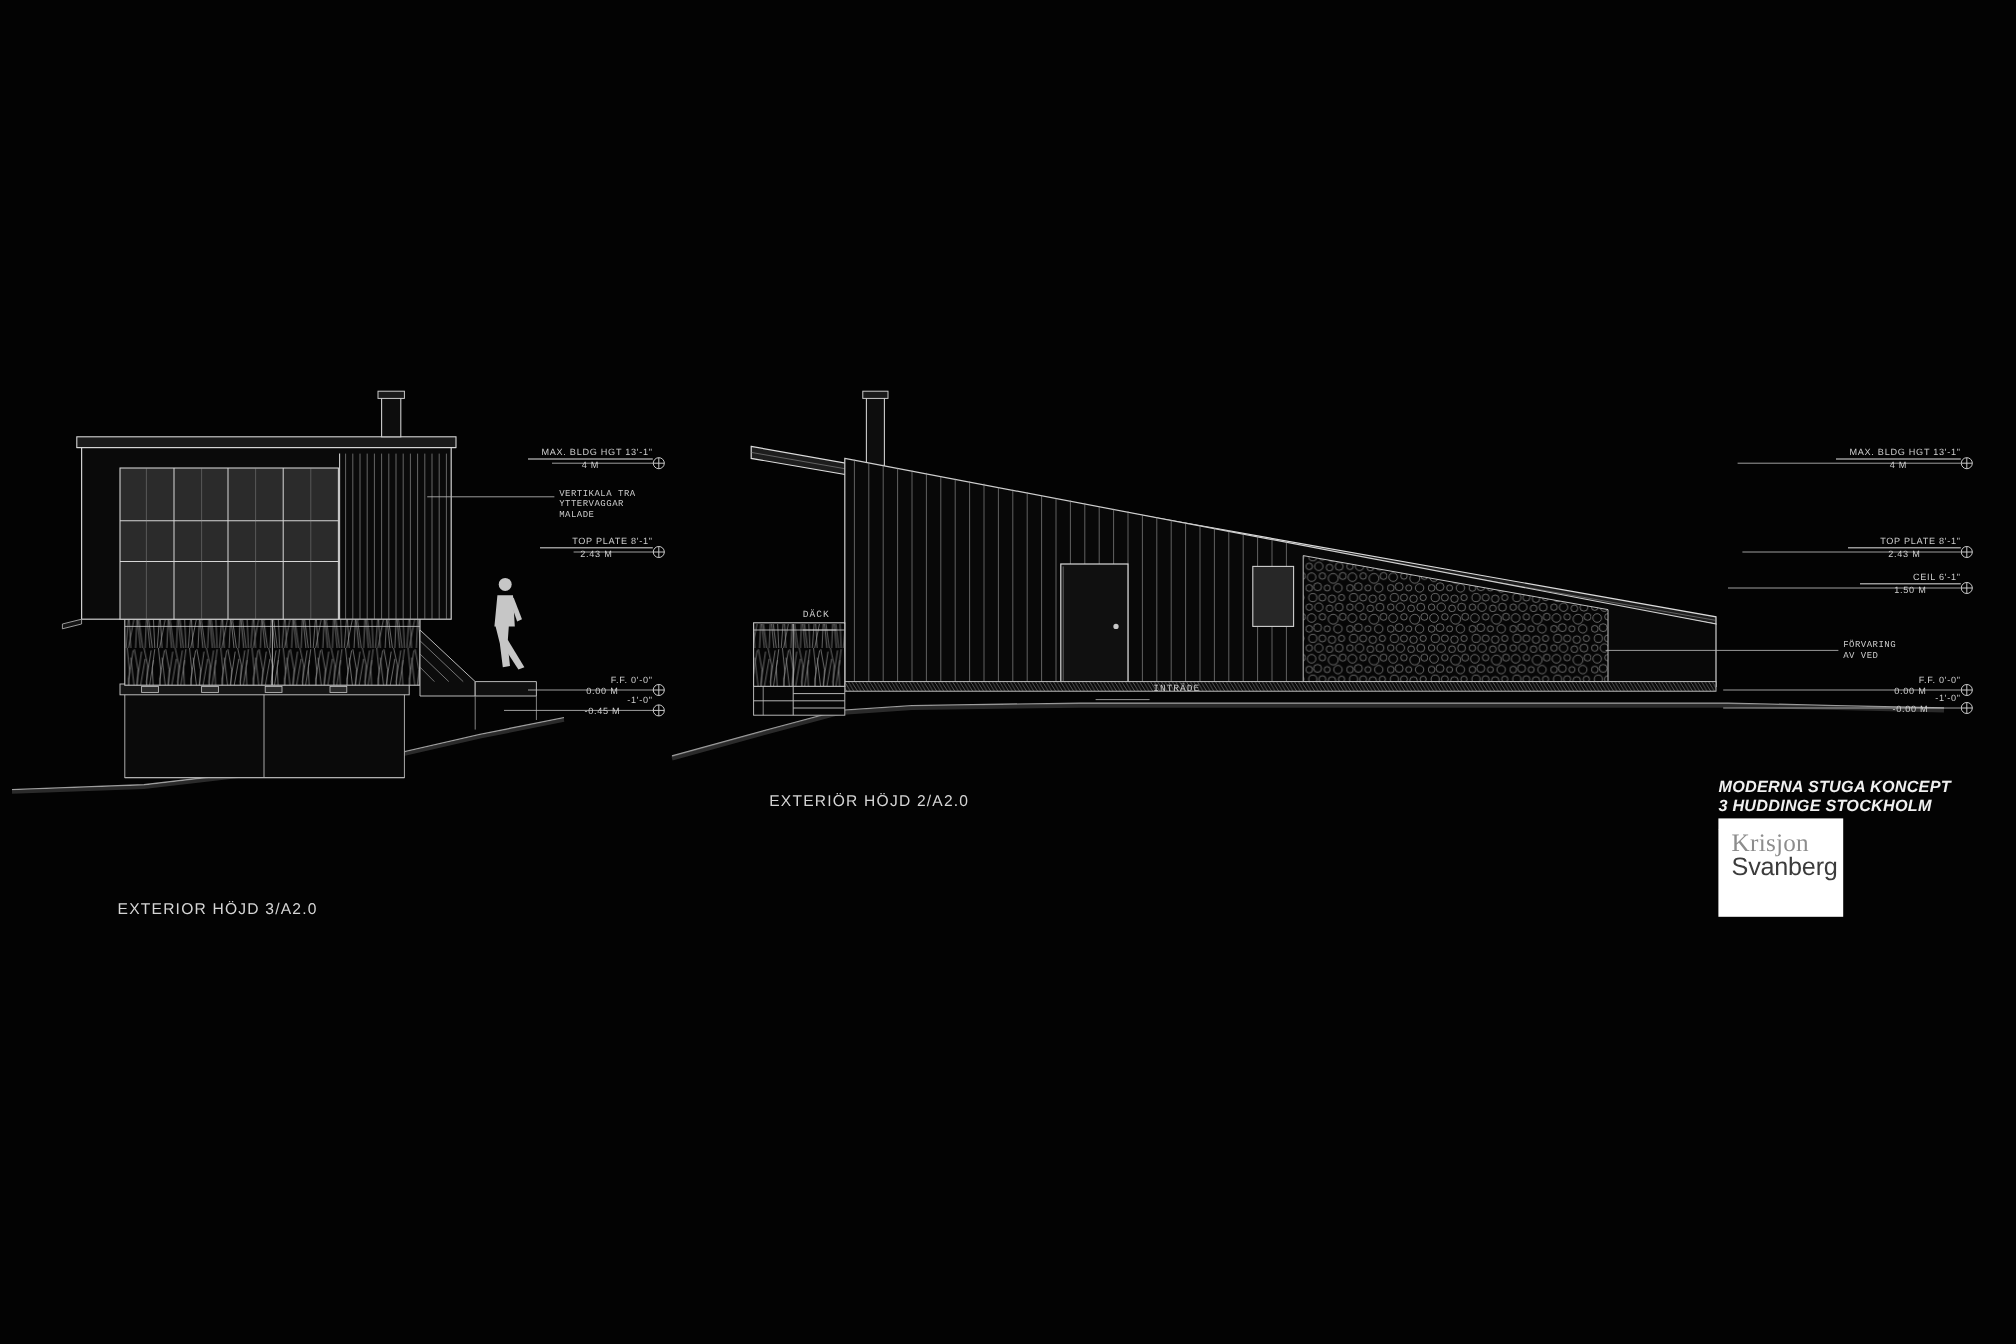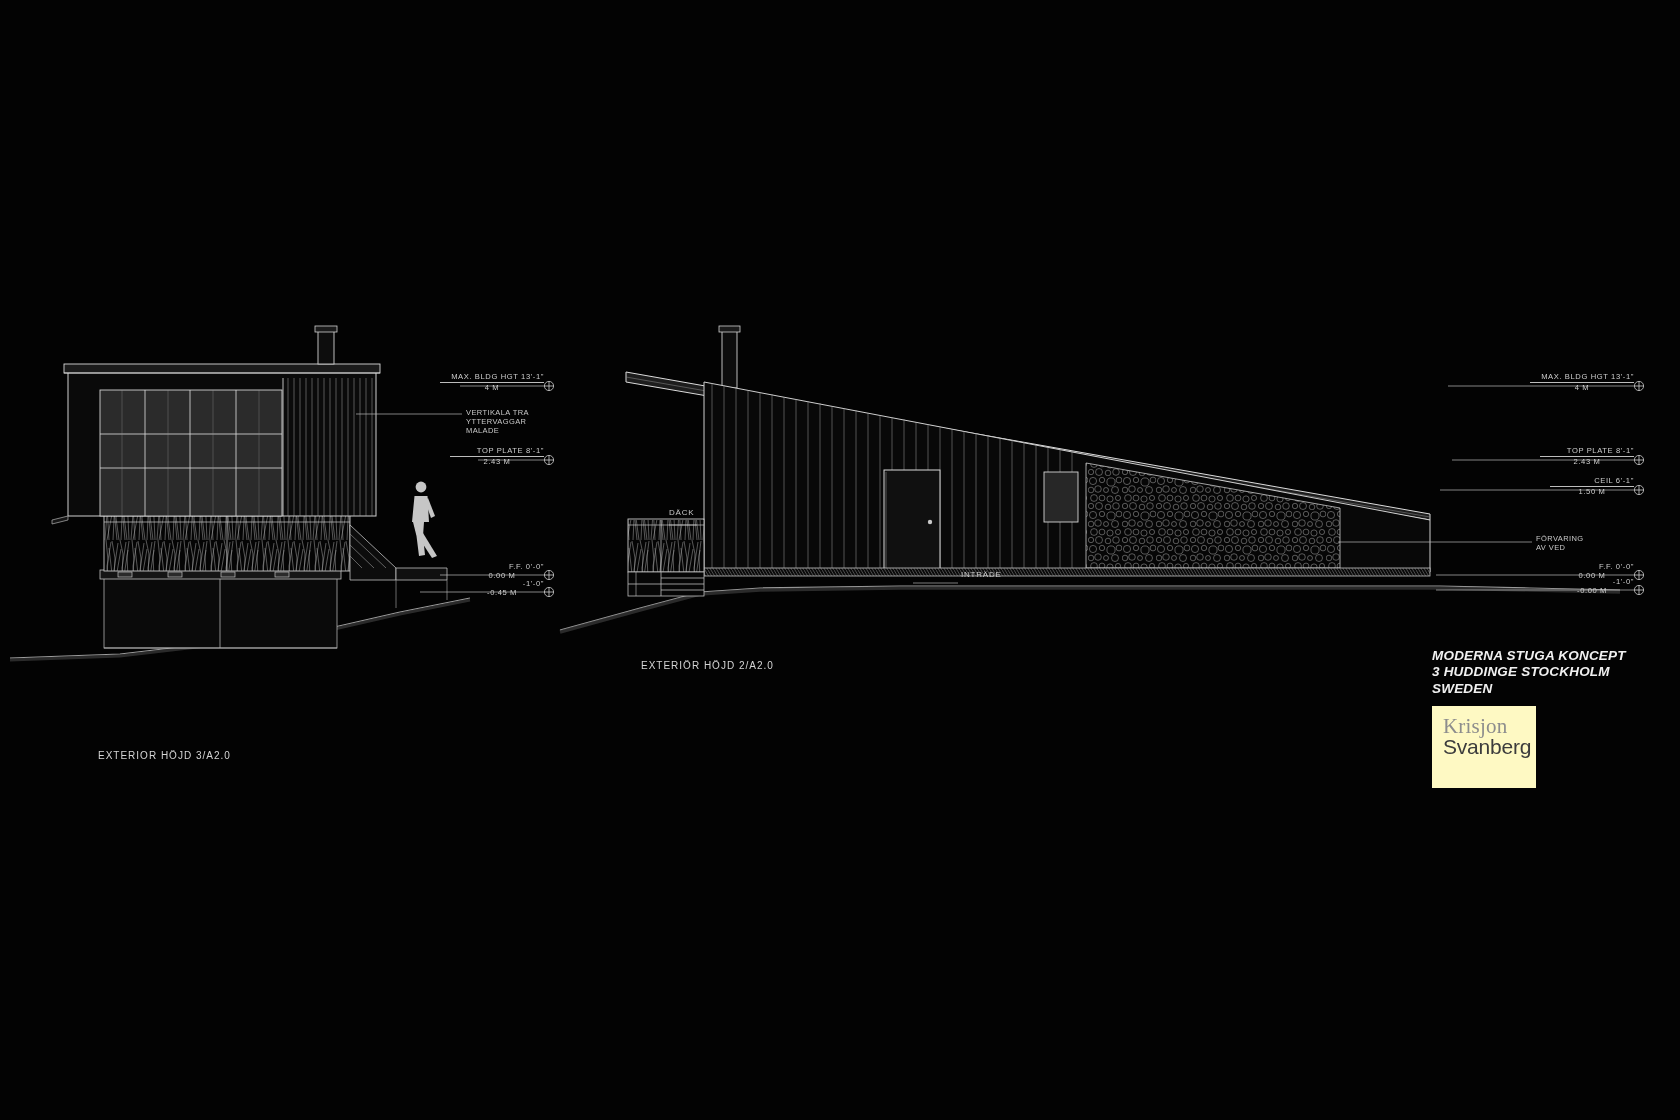--- a/index.html
+++ b/index.html
@@ -25,21 +25,21 @@
     position: absolute;
     left: 0; top: 0;
     width: 1680px;
     height: 1120px;
   }
   svg.layer { display: block; }
 
   
   .anno {
     position: absolute;
-    font-family: Liberation Sans, sans-serif;
+    font-family: Liberation Mono, monospace;
     color: #c9c9c9;
     white-space: pre;
     letter-spacing: 0.4px;
     line-height: 1.22;
   }
   .anno.tiny   { font-size: 7.5px; }
   .anno.small  { font-size: 8px; }
 
   
   .lvltag {
@@ -67,24 +67,24 @@
     font-weight: bold;
     font-size: 13.5px;
     line-height: 1.22;
     color: #f0f0f0;
     letter-spacing: 0.2px;
     white-space: pre-line;
   }
   #logo-box {
     position: absolute;
     left: 1432px;
-    top: 706px;
+    top: 682px;
     width: 104px;
     height: 82px;
-    background: #fef9c3;
+    background: #ffffff;
     box-sizing: border-box;
     padding: 10px 0 0 11px;
   }
   #logo-line1 {
     font-family: "Liberation Serif", serif;
     font-size: 21px;
     color: #8d8d8d;
     line-height: 0.98;
     letter-spacing: 0.2px;
   }
@@ -92,21 +92,21 @@
     font-family: Liberation Sans, sans-serif;
     font-size: 21px;
     color: #3c3c3c;
     line-height: 1.0;
     letter-spacing: -0.2px;
     margin-top: -1px;
   }
 
   .draw-title {
     position: absolute;
-    font-size: 10px;
+    font-size: 13px;
     letter-spacing: 1px;
     color: #d5d5d5;
     white-space: nowrap;
     text-align: center;
   }
 </style>
 </head>
 <body>
 
 <div id="sheet">

